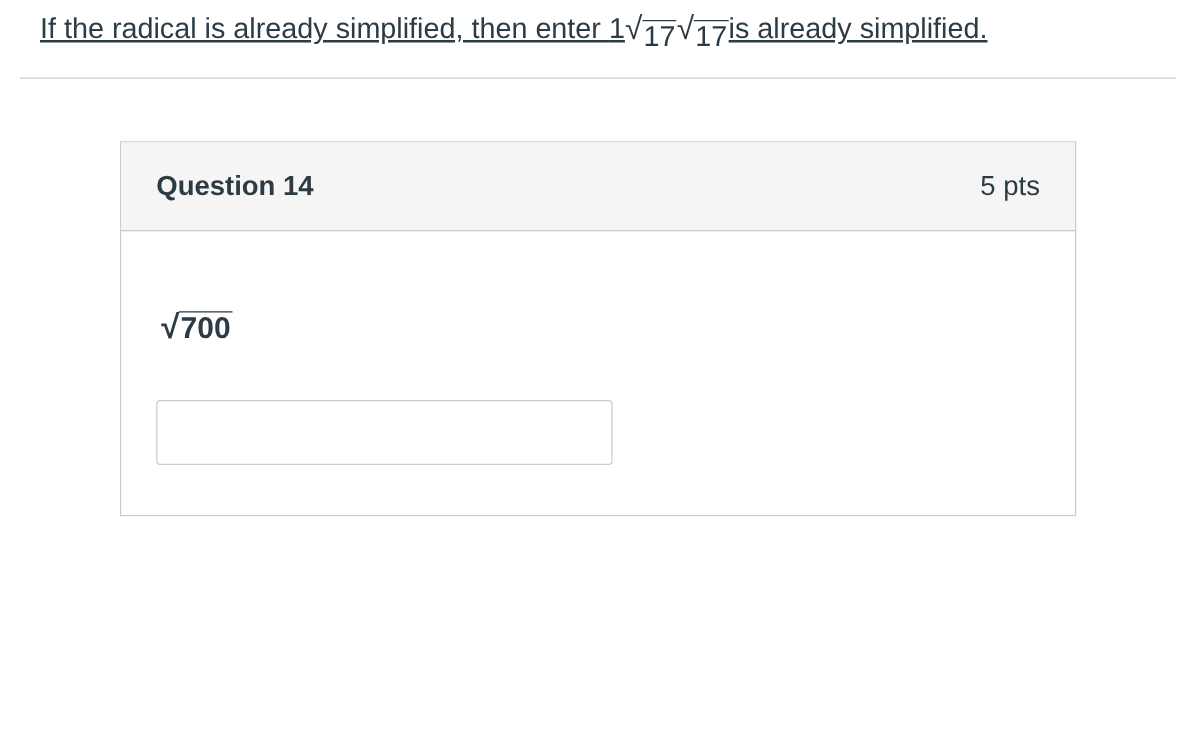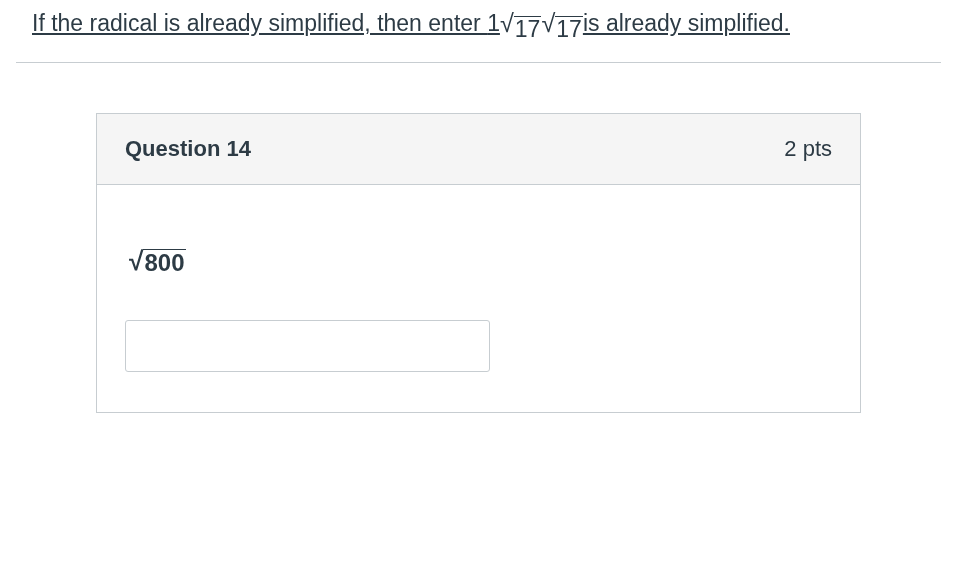--- a/index.html
+++ b/index.html
@@ -92,24 +92,24 @@
       <span class="radicand">17</span>
     </span><span class="sqrt-wrap">
       <span class="surd">√</span>
       <span class="radicand">17</span>
     </span><span>is already simplified.</span>
 </div>
 
 <div class="question-card">
   <div class="question-header">
     <div class="question-title">Question 14</div>
-    <div class="question-points">2 pts</div>
+    <div class="question-points">5 pts</div>
   </div>
   <div class="question-body">
     <div class="question-expression">
       <span class="sqrt-wrap">
           <span class="surd">√</span>
-          <span class="radicand">800</span>
+          <span class="radicand">700</span>
         </span>
     </div>
     <input type="text" class="answer-input" value="" style="">
   </div>
 </div>
 
 </body></html>

